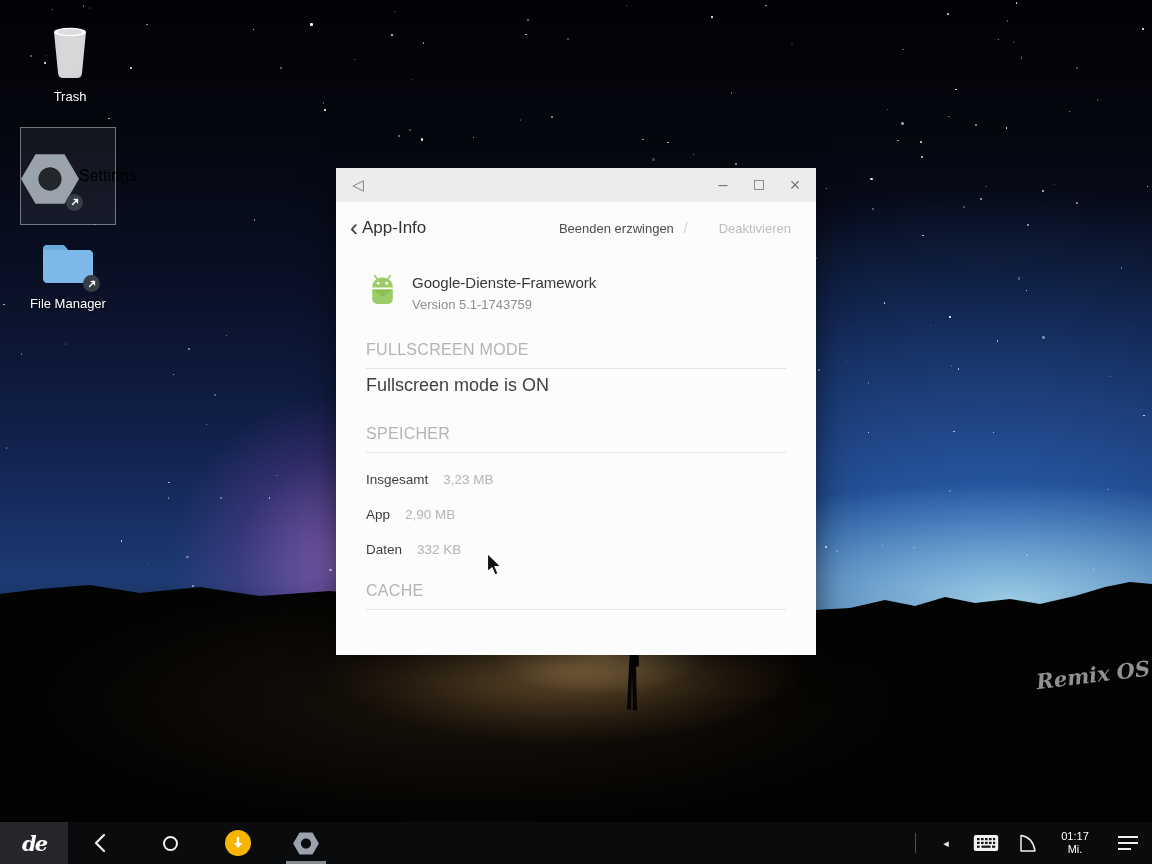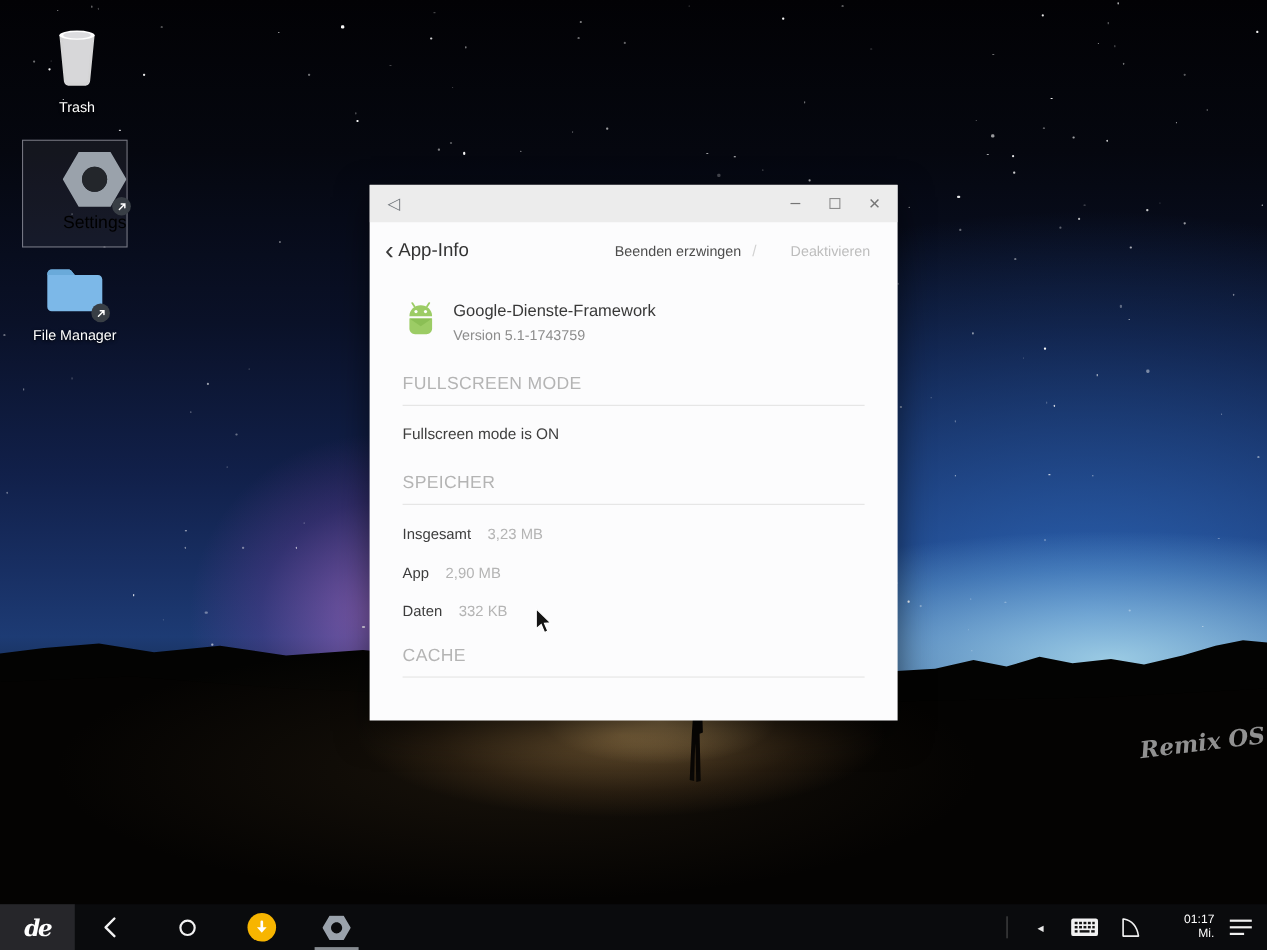--- a/index.html
+++ b/index.html
@@ -29,21 +29,21 @@
   .watermark { position:absolute; left:1036px; top:662px; width:120px;
     font-family:"DejaVu Serif", serif; font-style:italic; font-weight:bold;
     font-size:21px; color:rgba(165,165,165,0.88); transform:rotate(-7deg); letter-spacing:0; }
 
   
   .dicon { position:absolute; display:flex; flex-direction:column; align-items:center; cursor:default; }
   .dicon .lbl { margin-top:6px; font-size:13px; color:#fff; text-shadow:0 1px 3px rgba(0,0,0,0.95); white-space:nowrap; }
   .dicon-trash { left:24px; top:25px; width:92px; }
   .sel-box { position:absolute; left:20px; top:127px; width:96px; height:98px;
     border:1px solid rgba(195,195,205,0.55); background:rgba(110,110,130,0.14);
-    display:flex; flex-direction:column; align-items:flex-end; }
+    display:flex; flex-direction:row; align-items:center; }
   .sel-box .iconwrap { position:relative; margin-top:9px; }
   .dicon-file { left:18px; top:240px; width:100px; }
   .dicon-file .iconwrap { position:relative; }
   .badge { position:absolute; right:-4px; bottom:-2px; width:17px; height:17px; border-radius:50%;
     background:#383e45; display:flex; align-items:center; justify-content:center; }
 
   
   .window { position:absolute; left:336px; top:168px; width:480px; height:487px;
     background:#fcfcfd; box-shadow:0 10px 30px rgba(0,0,0,0.55); overflow:hidden; }
   .titlebar { height:34px; background:#ececec; display:flex; align-items:center; }
@@ -62,42 +62,42 @@
   .hdr-sep { color:#d2d2d2; margin:0 10px; font-size:14px; }
   .btn-disable { color:#bdbdbd; cursor:default;padding-left:21px; }
 
   .win-body { padding:0 30px; }
   .app-row { margin-top:36px; display:flex; gap:13px; align-items:flex-start; }
   .app-name { font-size:15px; color:#383838; }
   .app-version { font-size:13px; color:#8d8d8d; margin-top:6px; }
 
   .section-title { margin-top:29px; font-size:16px; color:#b4b4b4; letter-spacing:0.3px;
     padding-bottom:9px; border-bottom:1px solid #e4e4e4; }
-  .status-line { margin-top:17px; font-size:14px; color:#3f3f3f; }
+  .status-line { margin-top:6px; font-size:18px; color:#3f3f3f; }
   .kv { margin-top:20px; font-size:13.5px; }
   .kv .k { color:#3d3d3d; }
   .kv .v { color:#b4b4b4; margin-left:15px; }
   .link { margin-top:20px; font-size:13.5px; cursor:pointer; }
 
   
   .taskbar { position:absolute; left:0; bottom:0; width:1152px; height:42px; background:#0a0b0d;
     display:flex; align-items:center; }
   .tb-logo { width:68px; height:42px; background:#26262a; display:flex; align-items:center; justify-content:center; }
   .tb-logo span { font-family:"DejaVu Serif", serif; font-style:italic; font-weight:bold;
     font-size:21px; color:#fff; letter-spacing:-2px; }
   .tb-item { width:68px; height:42px; display:flex; align-items:center; justify-content:center; position:relative; }
   .home-circle { width:15px; height:15px; border:2px solid #f2f2f2; border-radius:50%; }
   .dl-circle { width:26px; height:26px; border-radius:50%; display:flex; align-items:center; justify-content:center; }
   .active-underline { position:absolute; bottom:0; left:50%; transform:translateX(-50%);
     width:40px; height:3px; background:#868b90; }
   .tray { margin-left:auto; display:flex; align-items:center; height:42px; }
   .tray-divider { width:1px; height:20px; background:#4f4f4f; margin:0 10px; }
   .tray-item { width:40px; height:42px; display:flex; align-items:center; justify-content:center; }
   .tray-collapse { font-size:11px; color:#e8e8e8; }
-  .clock { width:58px; text-align:right; color:#fff; font-size:11px; line-height:13px; }
+  .clock { width:58px; text-align:center; color:#fff; font-size:11px; line-height:13px; }
   .hamburger { display:flex; flex-direction:column; gap:4px; align-items:flex-start; }
   .hamburger b { display:block; height:2px; background:#f0f0f0; }
   .hamburger b:nth-child(1){ width:20px; } .hamburger b:nth-child(2){ width:20px; } .hamburger b:nth-child(3){ width:13px; }
 
   .cursor { position:absolute; left:486px; top:552px; pointer-events:none; z-index:50; }
 </style>
 </head>
 <body>
 
 <div id="screen">

